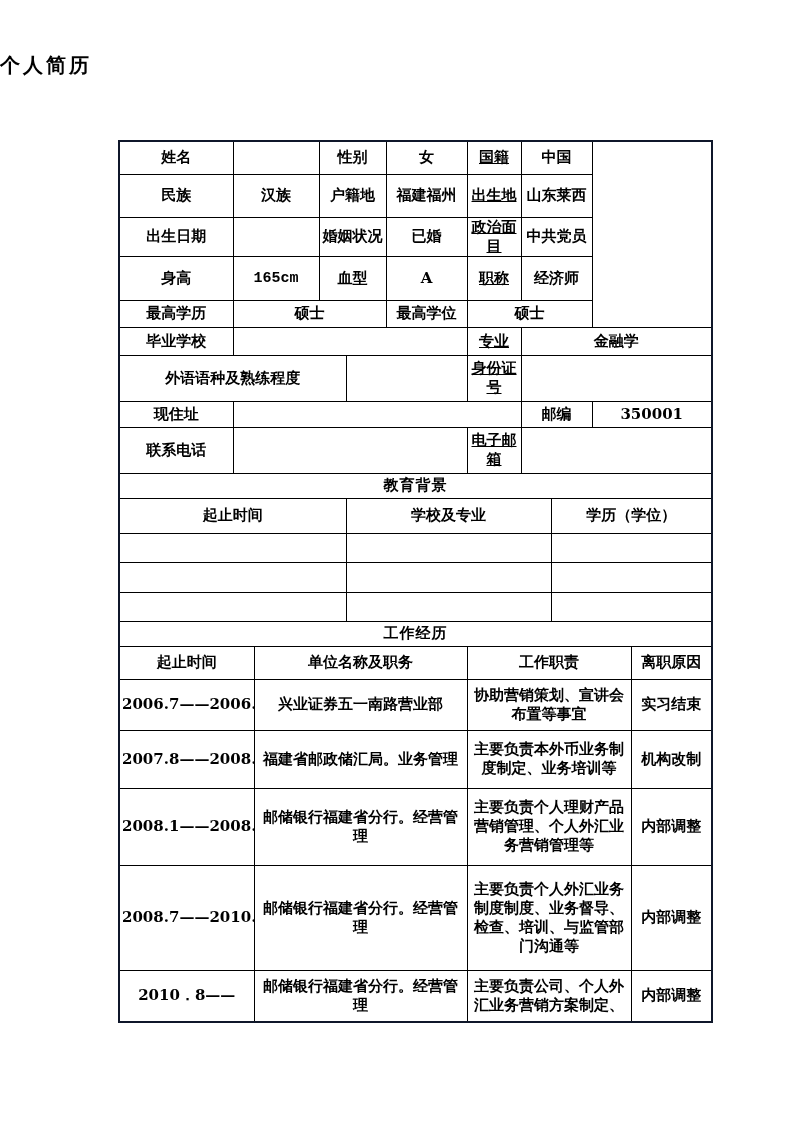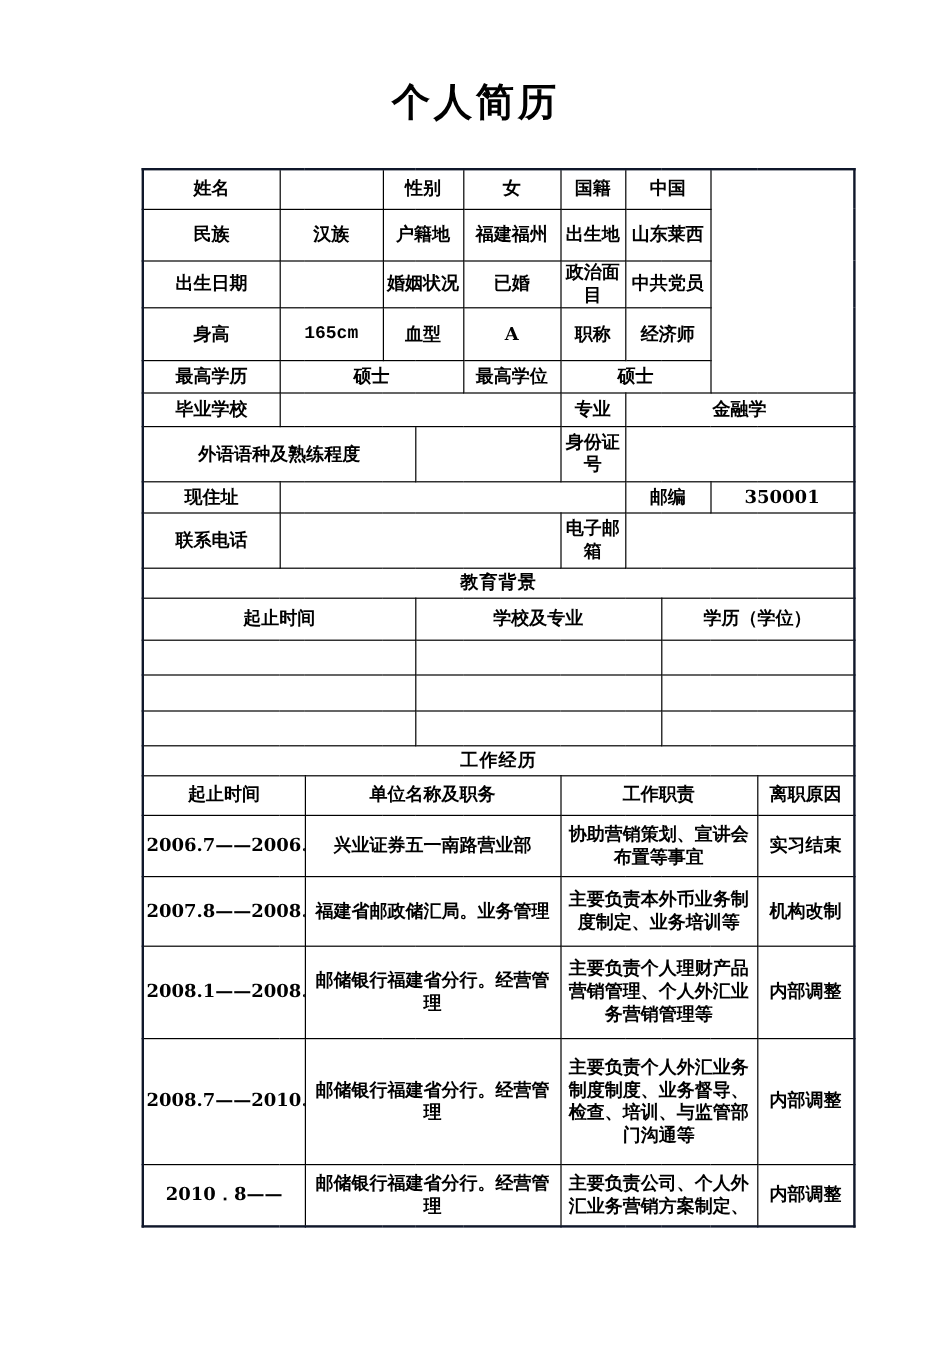--- a/index.html
+++ b/index.html
@@ -10,23 +10,23 @@
   .page {
     position: relative;
     width: 793px;
     height: 1122px;
     background: #ffffff;
     font-family: "DejaVu Sans", sans-serif;
     color: #000000;
     overflow: hidden;
   }
   .doc-title {
-    padding-top: 68px;
-    text-align: center;
-    font-size: 32px;
+    padding-top: 48px;
+    text-align: left;
+    font-size: 20px;
     font-weight: bold;
     letter-spacing: 3px;
     line-height: 34px;
   }
   table.resume {
     position: absolute;
     left: 118px;
     top: 140px;
     width: 593px;
     border-collapse: collapse;
@@ -37,21 +37,21 @@
     border: 1px solid #000000;
     font-size: 15px;
     font-weight: bold;
     text-align: center;
     vertical-align: middle;
     padding: 0 2px;
     overflow: hidden;
     word-break: break-all;
     line-height: 19px;
   }
-  td.pad6 { padding: 0 6px; }
+  td.pad6 { padding: 0 6px; text-decoration: underline; }
   td.left { text-align: left; padding-left: 7px; }
   td.topleft { text-align: left; vertical-align: top; padding: 4px 0 0 7px; }
   td.bottomleft {
     text-align: left;
     vertical-align: bottom;
     padding: 0 0 4px 11px;
     font-family: Liberation Mono, monospace;
   }
   td.num { font-family: "DejaVu Serif", serif; }
   td.section-head { font-size: 15px; letter-spacing: 1px; margin-left: 28px; }

